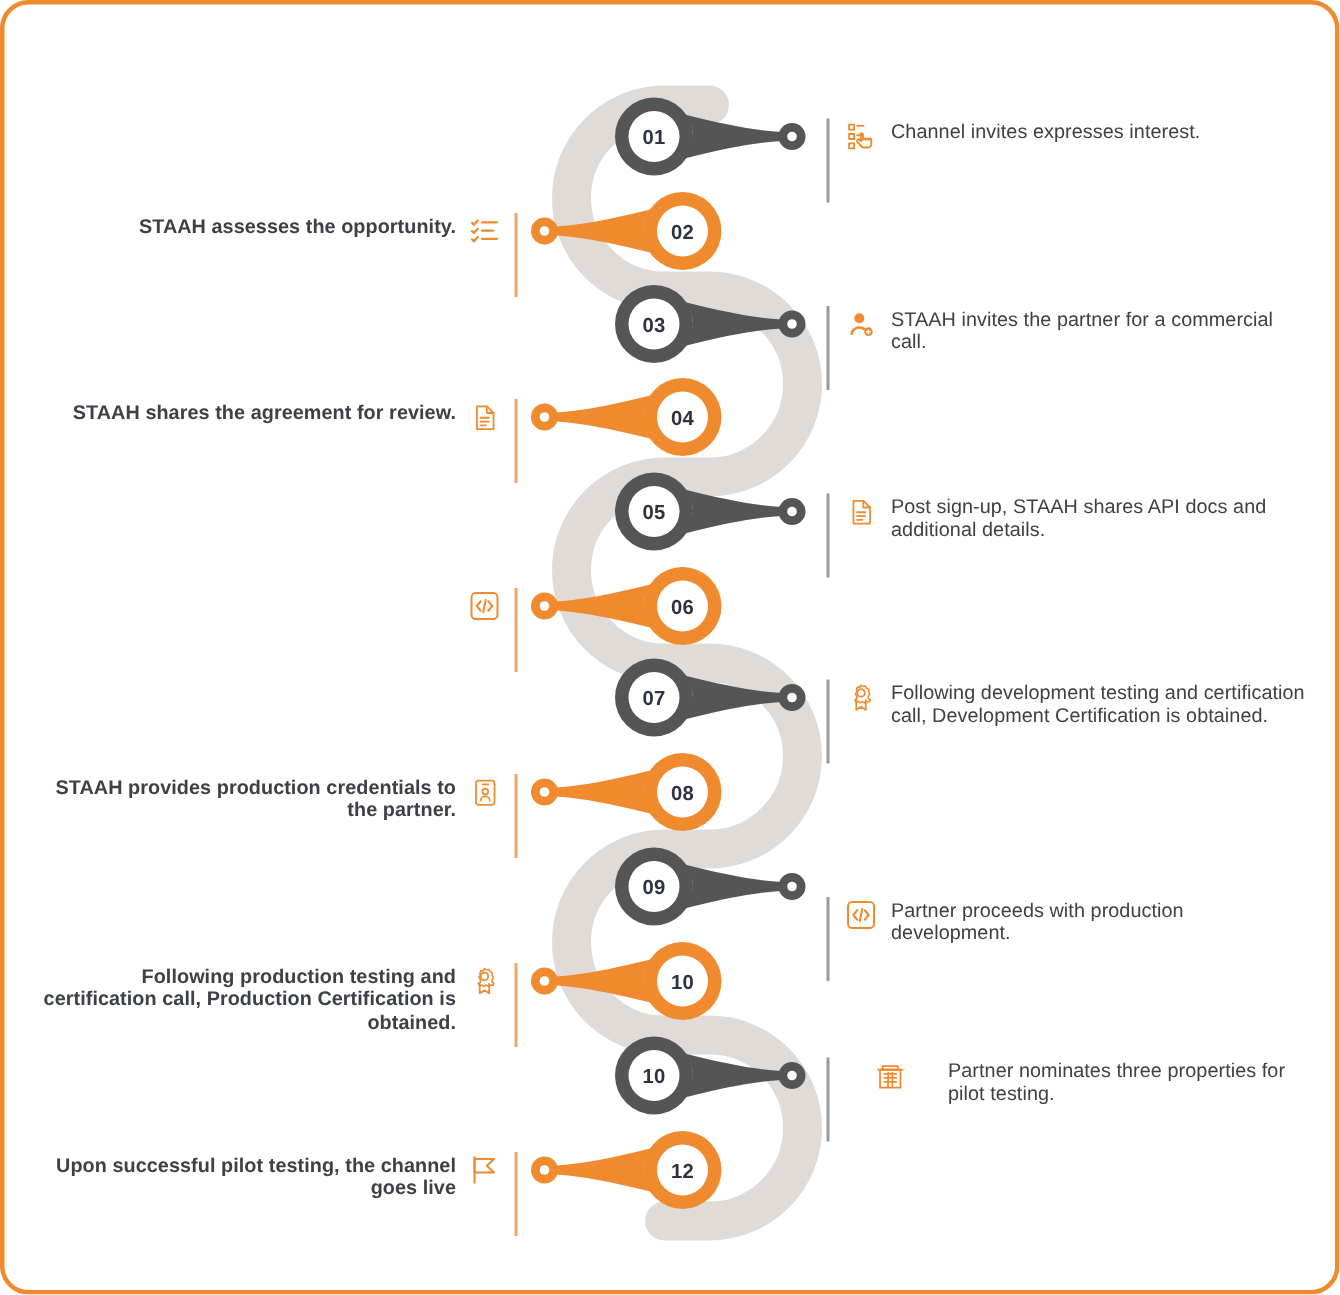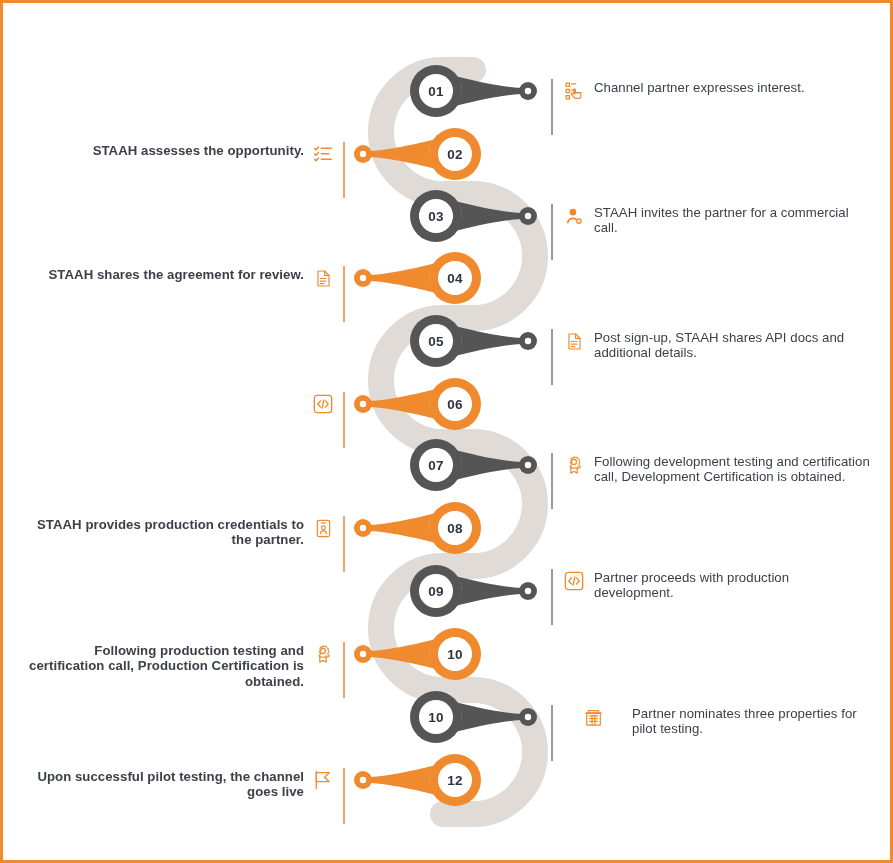--- a/index.html
+++ b/index.html
@@ -104,21 +104,21 @@
     justify-content: center;
     font-size: 13.5px;
     font-weight: bold;
     color: #2d3340;
     letter-spacing: 0.2px;
   }
 </style>
 </head>
 <body>
 
-<div id="infographic" style="border-color: rgb(240, 138, 46);">
+<div id="infographic" style="border-color: rgb(240, 138, 46); border-radius: 19px;">
 
   <svg id="snake-layer" viewBox="0 0 893 863" width="893" height="863" aria-hidden="true">
     <path d="M 470 67
              L 440 67
              A 62 62 0 0 0 440 191
              L 470 191
              A 62 62 0 0 1 470 315
              L 440 315
              A 62 62 0 0 0 440 439
              L 470 439
@@ -185,21 +185,21 @@
         <div class="rule"></div>
         <span class="icon-box">
           <svg viewBox="0 0 24 24" width="20" height="20" fill="none" stroke="currentColor" stroke-width="1.5" stroke-linecap="round" stroke-linejoin="round">
             <rect x="2.5" y="2.5" width="4" height="4"></rect>
             <rect x="2.5" y="10" width="4" height="4"></rect>
             <rect x="2.5" y="17.5" width="4" height="4"></rect>
             <path d="M9 3.5h5M9 11h3"></path>
             <path d="M12 10.5v5.3l-1.1-1.1a1.2 1.2 0 0 0-1.7 1.7l3.1 3.4a3 3 0 0 0 2.2 1h3.2a2.5 2.5 0 0 0 2.5-2.5v-3.6a1.1 1.1 0 0 0-2.2 0 1.1 1.1 0 0 0-2.2 0 1.1 1.1 0 0 0-2.2 0v-4.2a1.1 1.1 0 0 0-2.2 0z"></path>
           </svg>
         </span>
-        <div class="step-text">Channel partner expresses interest.</div>
+        <div class="step-text">Channel invites expresses interest.</div>
       </div>
       <div class="pin-num" style="left: 435px; top: 134px;">02</div>
       <div class="step-row left-side" style="top: 139px;">
         <div class="step-text">STAAH assesses the opportunity.</div>
         <span class="icon-box">
           <svg viewBox="0 0 24 24" width="20" height="20" fill="none" stroke="currentColor" stroke-width="1.8" stroke-linecap="round" stroke-linejoin="round">
             <path d="M2 5.4l1.6 1.6L6.6 3.6"></path>
             <path d="M2 12l1.6 1.6L6.6 10.2"></path>
             <path d="M2 18.6l1.6 1.6L6.6 16.8"></path>
             <path d="M10 5h12M10 11.6h9M10 18.2h12"></path>
@@ -274,21 +274,21 @@
           <svg viewBox="0 0 24 24" width="19" height="19" fill="none" stroke="currentColor" stroke-width="1.5" stroke-linecap="round" stroke-linejoin="round">
             <rect x="4.2" y="1.8" width="15.6" height="20.4" rx="2.4"></rect>
             <path d="M9.6 5h4.8"></path>
             <circle cx="12" cy="11" r="2.4"></circle>
             <path d="M8.2 18.6c0-2.1 1.7-3.5 3.8-3.5s3.8 1.4 3.8 3.5"></path>
           </svg>
         </span>
         <div class="rule orange"></div>
       </div>
       <div class="pin-num" style="left: 416px; top: 571px;">09</div>
-      <div class="step-row right-side" style="top: 566px;">
+      <div class="step-row right-side" style="top: 595px;">
         <div class="rule"></div>
         <span class="icon-box">
           <svg viewBox="0 0 24 24" width="20" height="20" fill="none" stroke="currentColor" stroke-width="1.6" stroke-linecap="round" stroke-linejoin="round">
             <rect x="1.6" y="1.6" width="20.8" height="20.8" rx="3.4"></rect>
             <path d="M9 8.2L5.8 12 9 15.8"></path>
             <path d="M15 8.2L18.2 12 15 15.8"></path>
             <path d="M13 7l-2 10"></path>
           </svg>
         </span>
         <div class="step-text">Partner proceeds with production development.</div>

